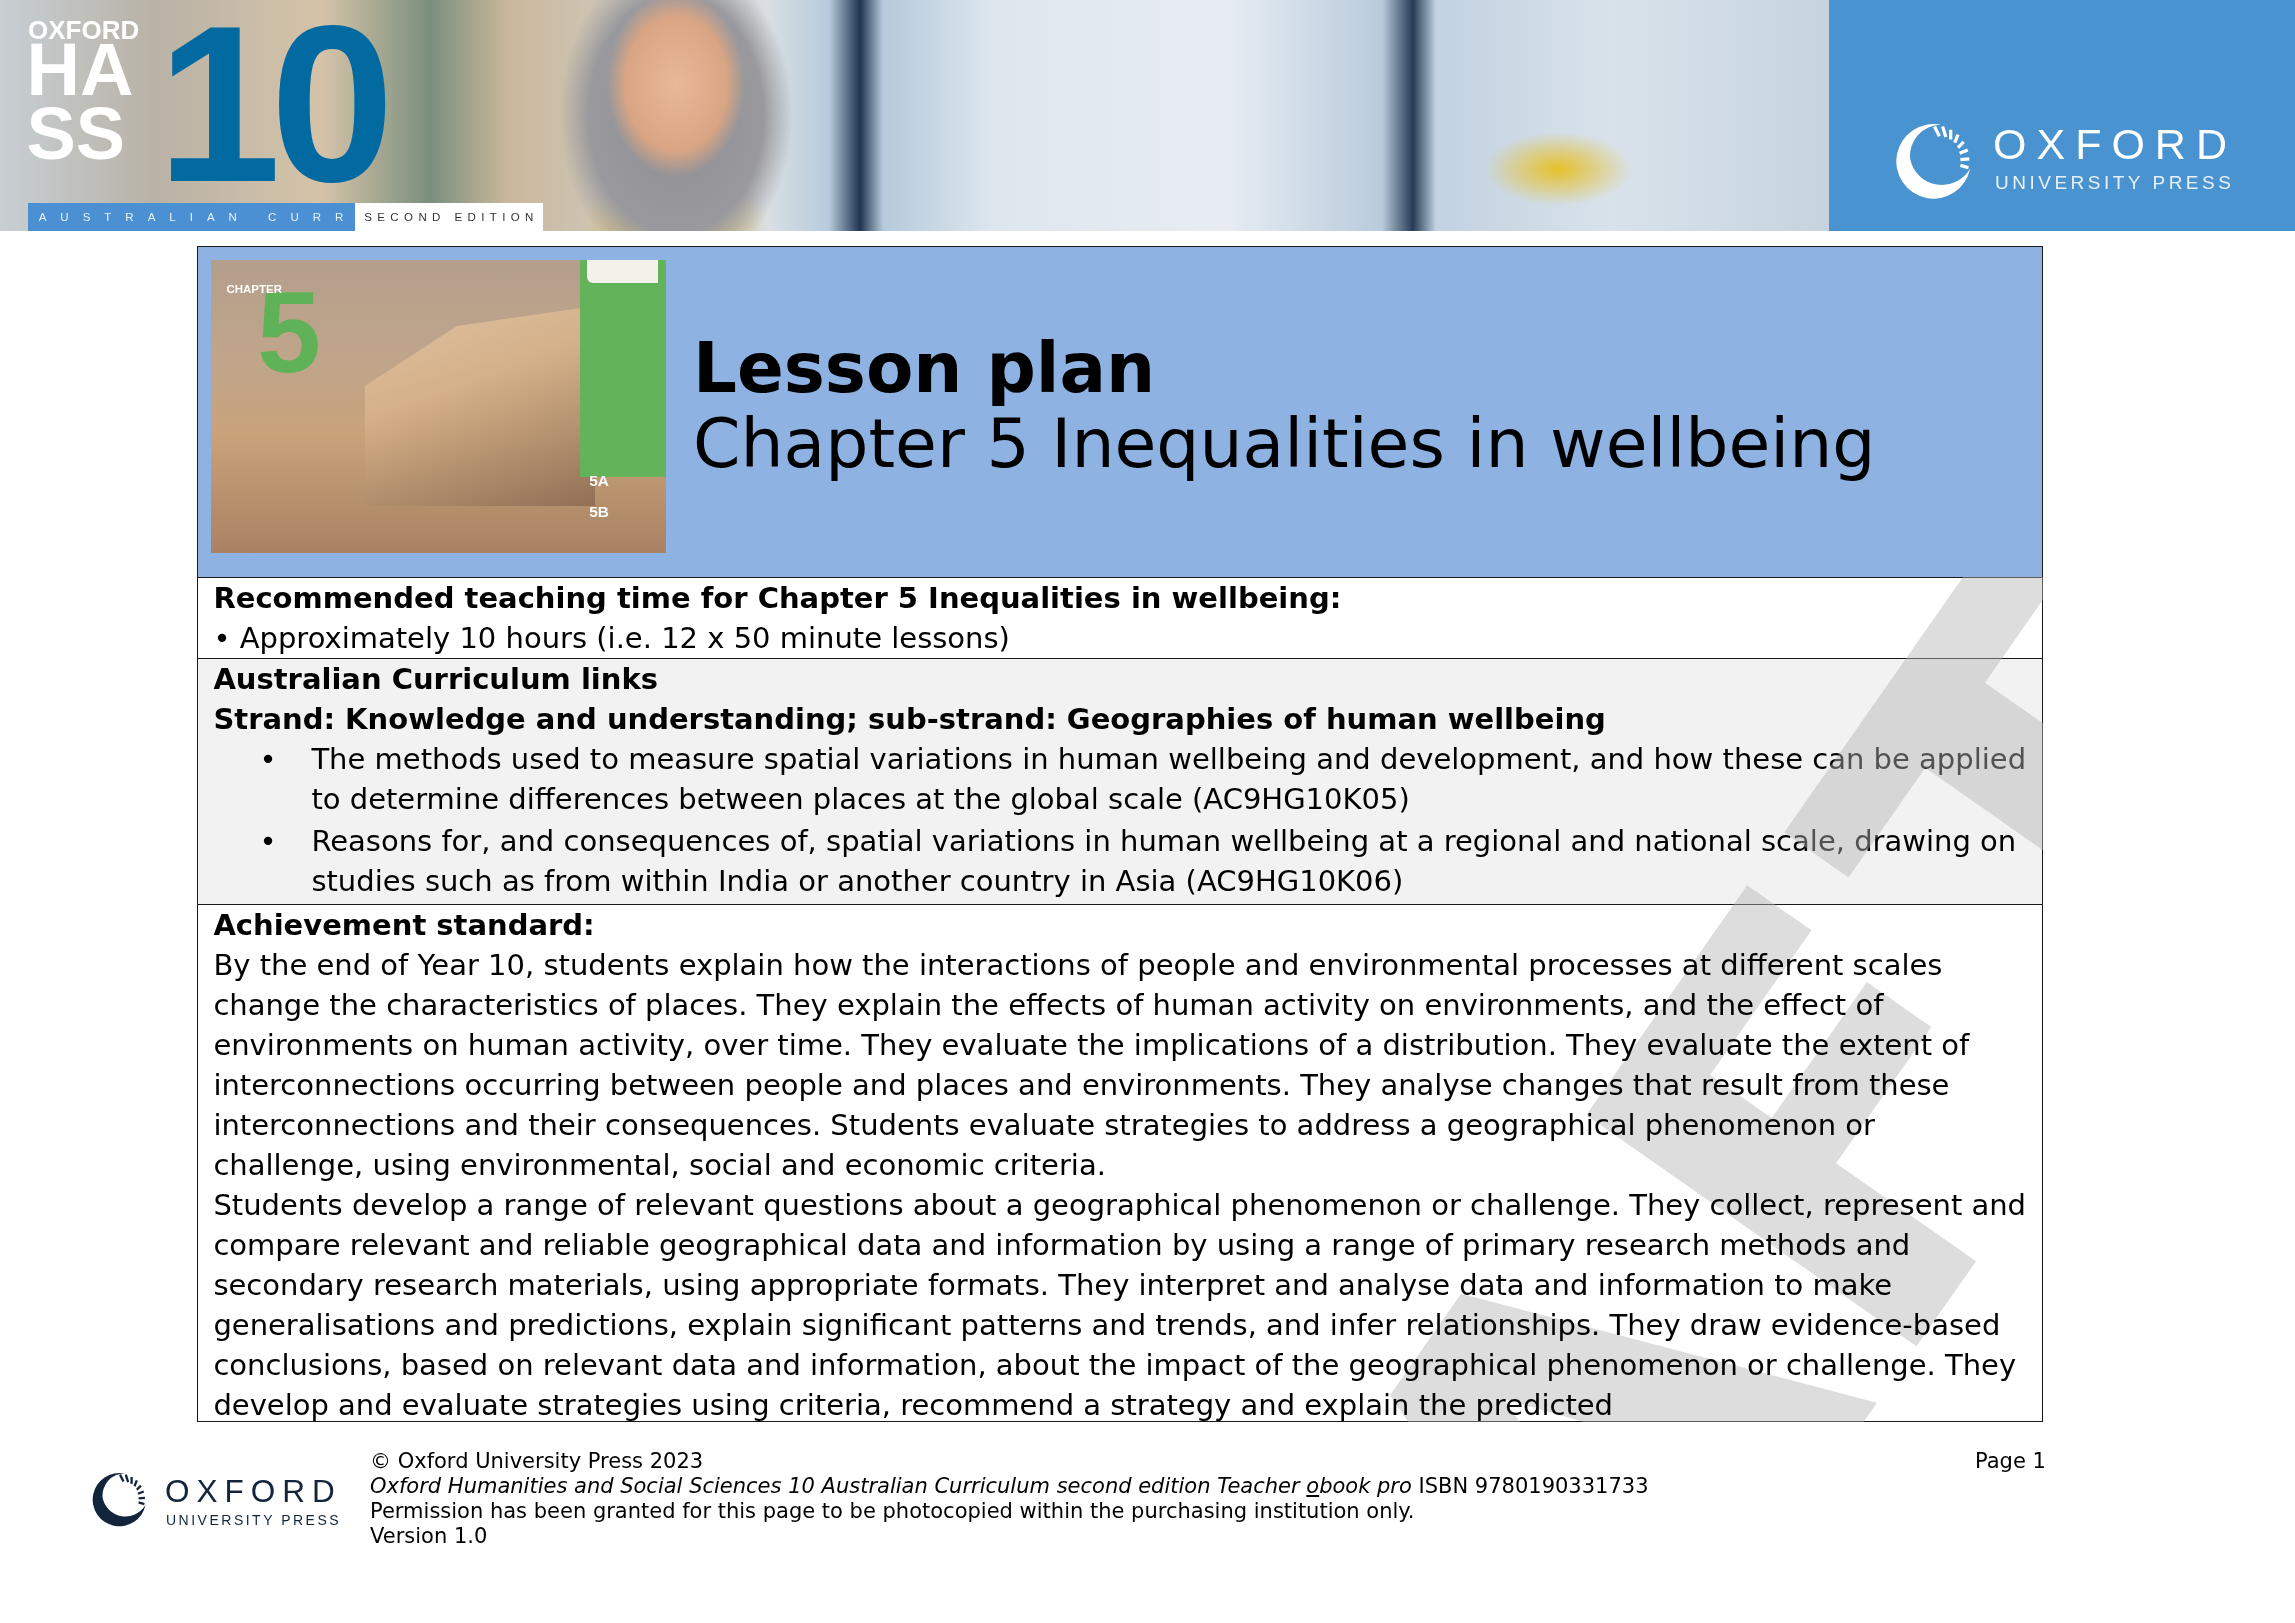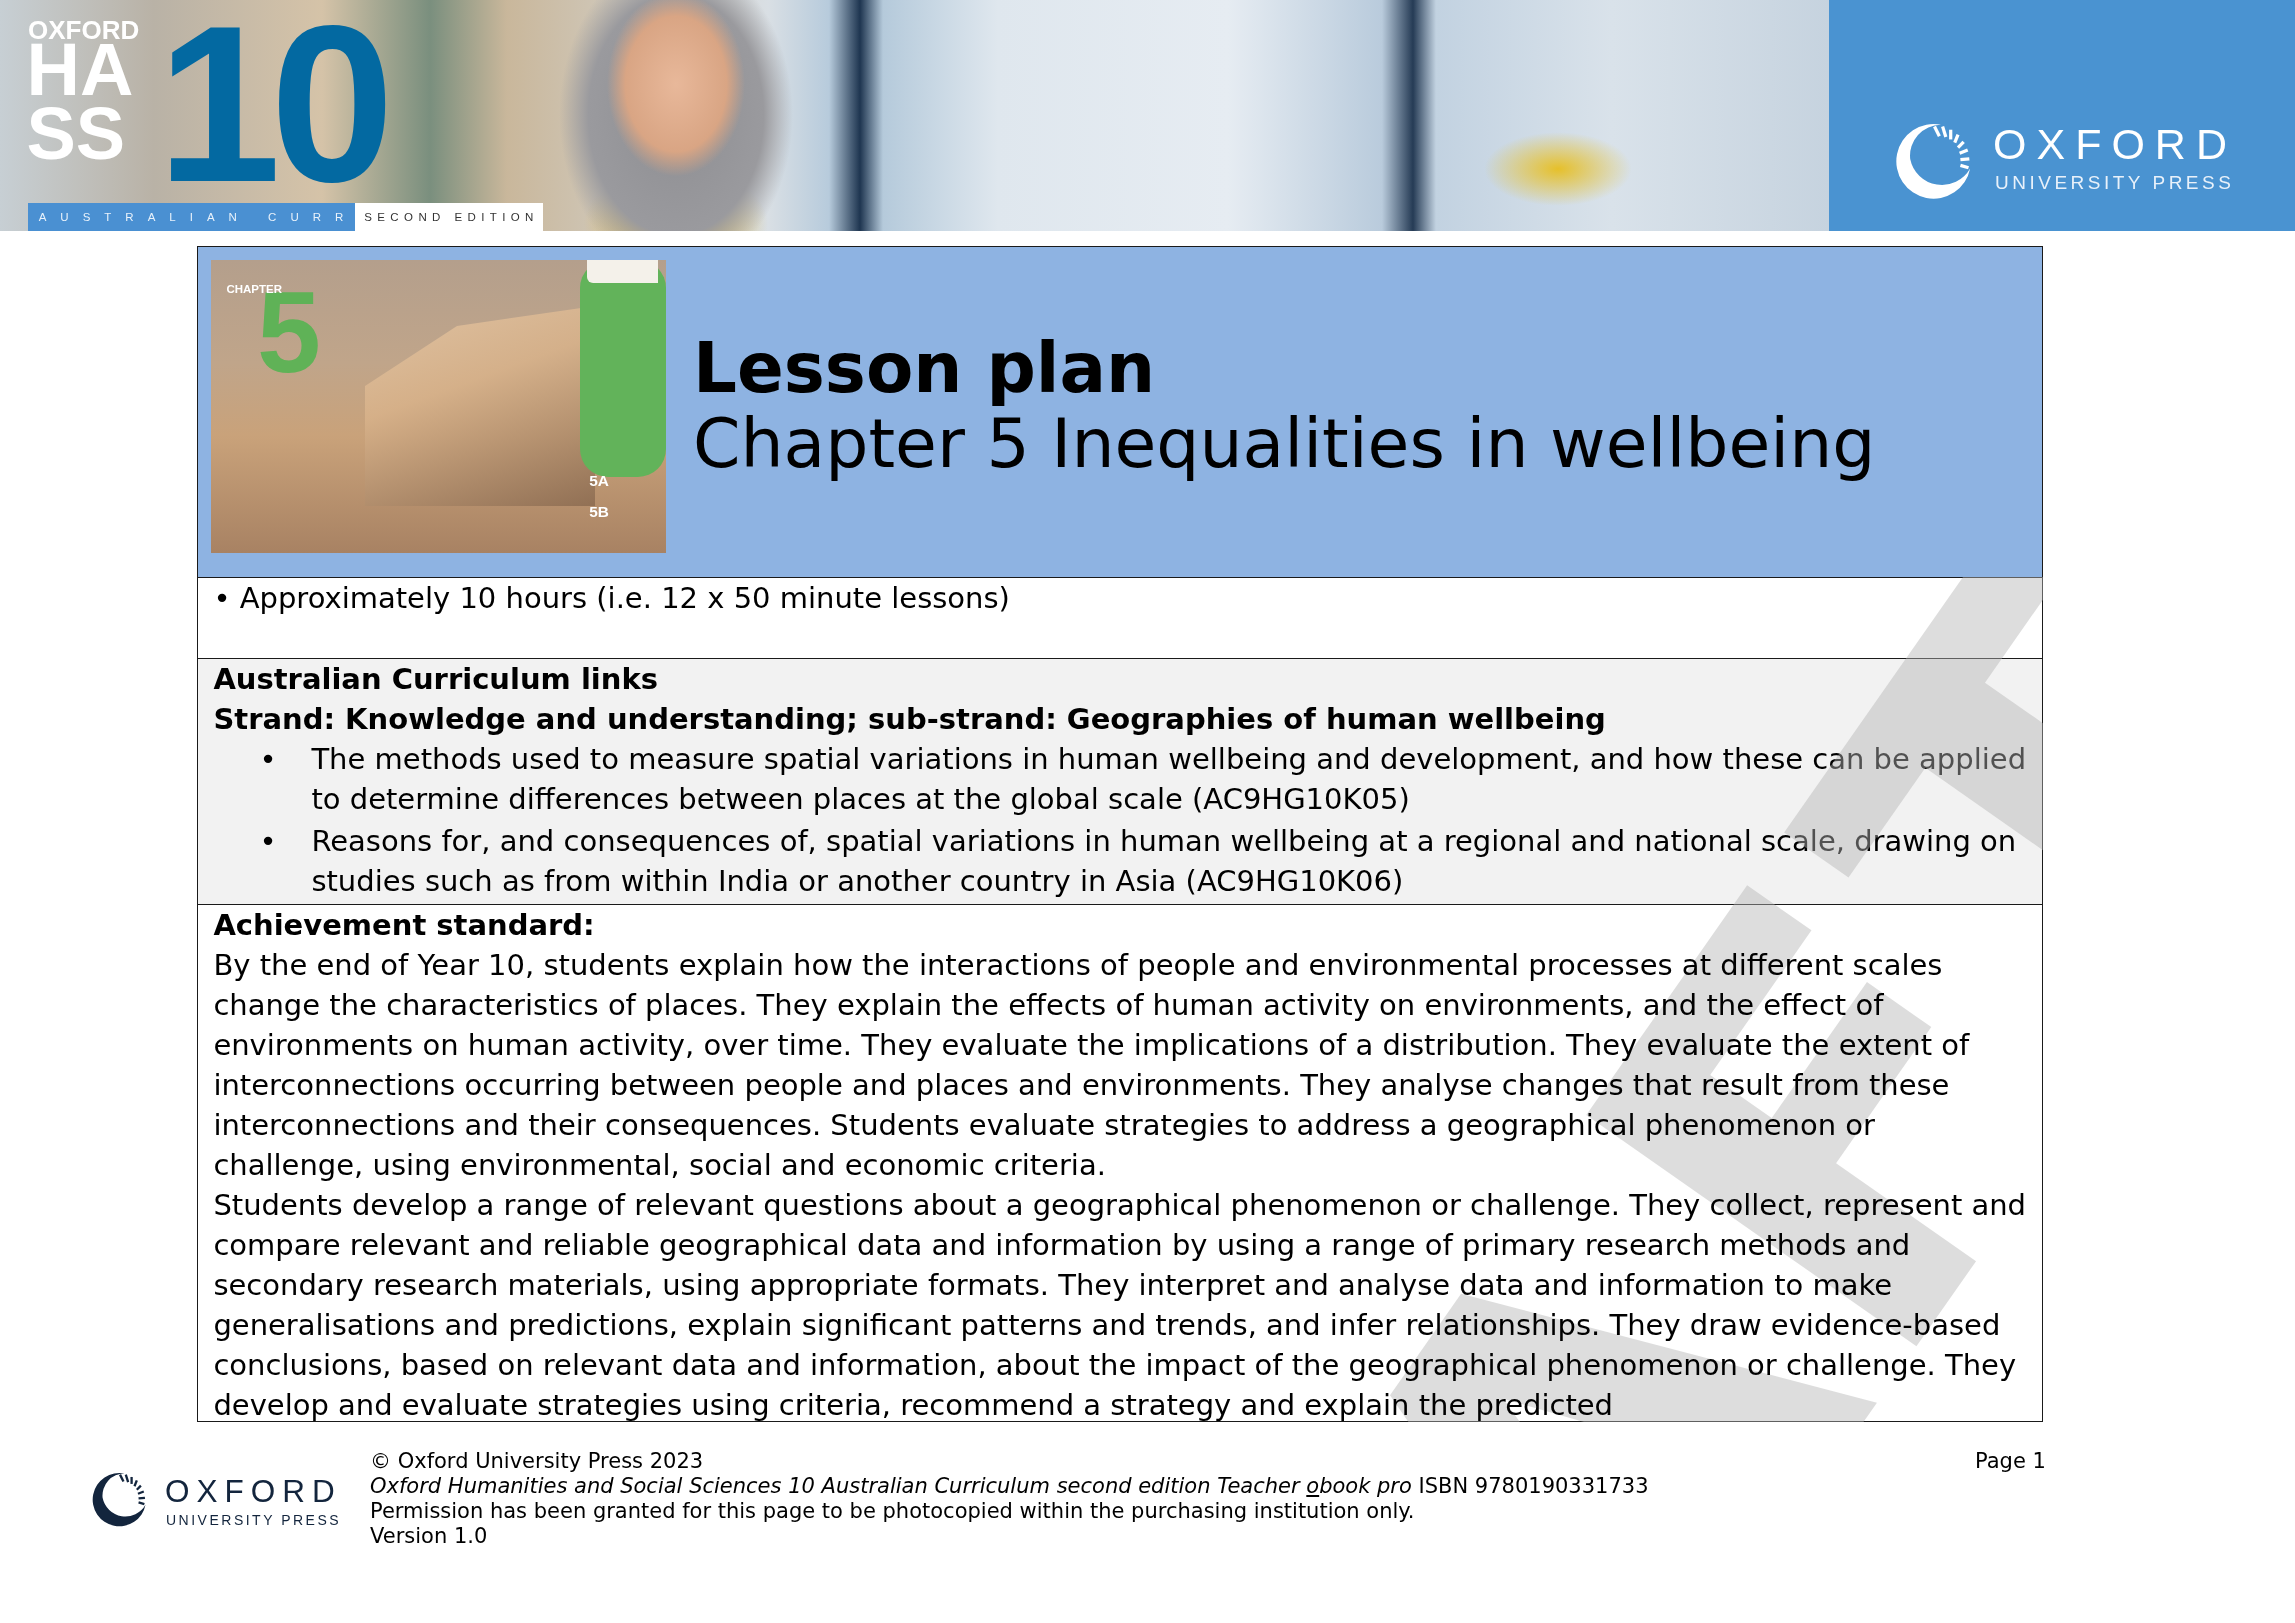--- a/index.html
+++ b/index.html
@@ -35,21 +35,21 @@
 
   
   .lesson-table { position: absolute; left: 197px; top: 246px; width: 1846px; border: 1.5px solid #1a1a1a; box-sizing: border-box; }
   .row { border-top: 1.5px solid #1a1a1a; box-sizing: border-box; padding: 0 15.4px; }
   .row:first-child { border-top: none; }
   .row-header { height: 330px; background: #8eb3e2; position: relative; padding: 0; }
   .thumb { position: absolute; left: 13px; top: 13px; width: 455px; height: 293px; overflow: hidden;
     background: linear-gradient(180deg, #b49f8c 0%, #c0a58a 35%, #c9a27a 60%, #a88263 100%); }
   .thumb-tents { position: absolute; left: 154px; top: 46px; width: 230px; height: 200px;
     background: linear-gradient(160deg, #e6c8a6 0%, #d8b28a 40%, #8a6a50 100%); clip-path: polygon(0 40%, 40% 10%, 100% 0, 100% 100%, 0 100%); opacity: .85; }
-  .thumb-side { position: absolute; right: 0; top: 0; width: 86px; height: 217px; background: #62b35a; border-radius: 28px; }
+  .thumb-side { position: absolute; right: 0; top: 0; width: 86px; height: 217px; background: #62b35a; }
   .thumb-side-tab { position: absolute; right: 7.7px; top: 0; width: 71px; height: 23px; background: #f4f1ea; border-radius: 0 0 0 6.1px; }
   .thumb-5a { position: absolute; left: 9.2px; top: 212px; color: #fff; font-family: "Liberation Sans", sans-serif; font-weight: bold; font-size: 15.4px; }
   .thumb-5b { position: absolute; left: 9.2px; top: 243px; color: #fff; font-family: "Liberation Sans", sans-serif; font-weight: bold; font-size: 15.4px; }
   .thumb-chapter { position: absolute; left: 15.4px; top: 23px; color: #fff; font-family: "Liberation Sans", sans-serif; font-weight: bold; font-size: 11.5px; }
   .thumb-five { position: absolute; left: 46px; top: 15.4px; color: #5bb355; font-family: "Liberation Sans", sans-serif; font-weight: bold; font-size: 115px; line-height: 115px; opacity: .95; }
   .thumb-card { position: absolute; left: 0; top: 126px; width: 165px; height: 147px; background: #63b35b; border-radius: 0 7.7px 7.7px 0; }
   .thumb-card-title { position: absolute; left: 14px; top: 7.7px; color: #fff; font-family: "Liberation Sans", sans-serif; font-size: 12.3px; }
   .thumb-card-lines { position: absolute; left: 14px; top: 31px; width: 138px; height: 69px;
     background: repeating-linear-gradient(180deg, rgba(255,255,255,.55) 0 1.5px, transparent 1.5px 6.1px); }
   .title-block { position: absolute; left: 495px; top: 83px; }
@@ -130,20 +130,21 @@
         <div class="thumb-5b">5B</div>
       </div>
     </div>
     <div class="title-block">
       <div class="title-main">Lesson plan</div>
       <div class="title-sub">Chapter 5 Inequalities in wellbeing</div>
     </div>
   </div>
 
   <div class="row row-time">
+    <div class="txt b">Recommended teaching time for Chapter 5 Inequalities in wellbeing:</div>
     <div class="txt">• Approximately 10 hours (i.e. 12 x 50 minute lessons)</div>
   </div>
 
   <div class="row row-curr">
     <div class="txt b">Australian Curriculum links</div>
     <div class="txt b">Strand: Knowledge and understanding; sub-strand: Geographies of human wellbeing</div>
     <ul class="bullet-list">
       <li>
         <span class="dot">•</span>
         <span>The methods used to measure spatial variations in human wellbeing and development, and how these can be applied to determine differences between places at the global scale (AC9HG10K05)</span>

